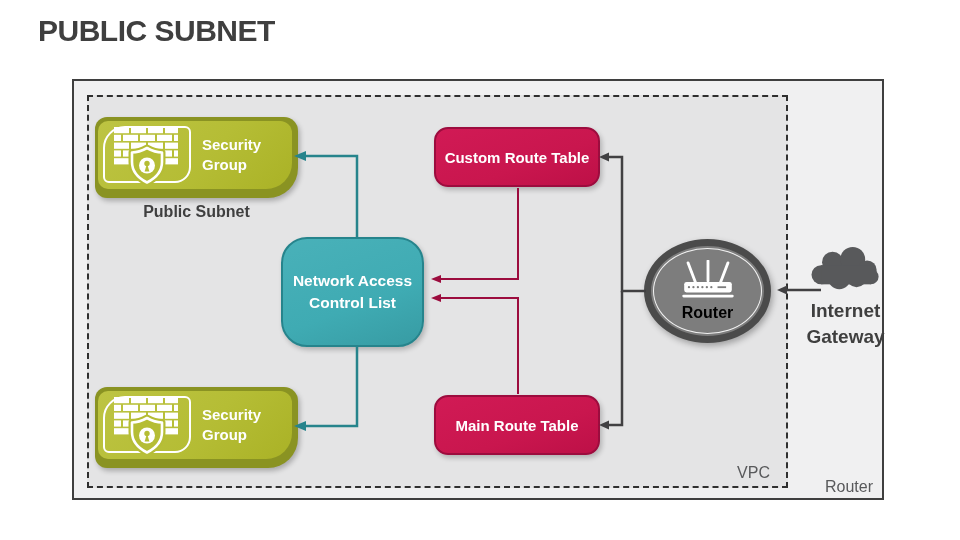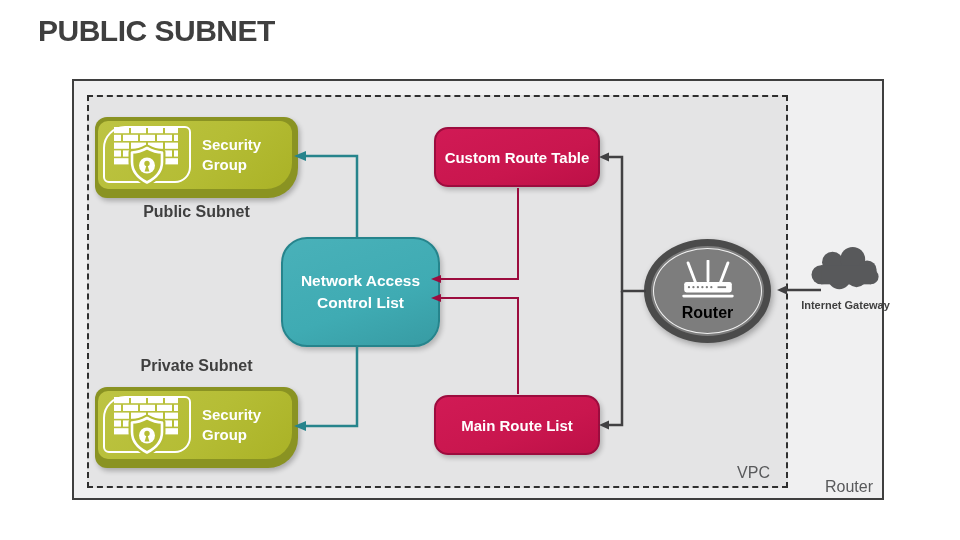--- a/index.html
+++ b/index.html
@@ -42,21 +42,21 @@
     background:linear-gradient(135deg,#bdc442,var(--lime,#b5bd35) 55%,#aab226);
     border-radius:10px 12px 26px 10px;}
   .sg-frame{position:absolute; left:5px; top:5px; width:88px; height:57px;
     border:2px solid #fff; border-radius:22px 6px 16px 6px;
     display:flex; align-items:center; justify-content:center;}
   .sg-label{position:absolute; left:104px; top:0; bottom:0; width:86px;
     display:flex; align-items:center; color:#fff; font-size:15px; font-weight:bold; line-height:1.35;}
   .sg-caption{position:absolute; width:203px; text-align:center; z-index:2;
     font-size:16px; font-weight:bold; color:var(--text-dark,#3f3f3f);}
 
-  .nacl{position:absolute; left:281px; top:237px; width:159px; height:110px; z-index:2;
+  .nacl{position:absolute; left:281px; top:237px; width:143px; height:110px; z-index:2;
     background:linear-gradient(160deg,#49b1b9,var(--teal,#3fabb3) 60%,#379ba3);
     border:2.5px solid var(--teal-dark,#26848c); border-radius:26px;
     display:flex; align-items:center; justify-content:center; text-align:center;
     color:#fff; font-size:15.5px; font-weight:bold; line-height:1.45;
     box-shadow:2px 3px 5px rgba(0,0,0,.22);}
   .nacl span{display:block; width:124px;}
 
   .rt{position:absolute; left:434px; width:166px; height:60px; z-index:2;
     background:linear-gradient(160deg,#d11a55,var(--crimson,#c9164e) 60%,#bd1047);
     border:2.5px solid var(--crimson-dark,#9c0c3e); border-radius:14px;
@@ -67,21 +67,21 @@
   .rt-main{top:395px;}
 
   .router{position:absolute; left:644px; top:239px; width:127px; height:104px; z-index:2;
     background:var(--node-gray,#7d7d7d); border:7px solid var(--node-gray-dark,#4b4b4b);
     border-radius:50%; box-shadow:2px 3px 6px rgba(0,0,0,.3);}
   .router-ring{position:absolute; inset:2px; border:1.5px solid rgba(255,255,255,.9); border-radius:50%;
     display:flex; flex-direction:column; align-items:center; justify-content:center; gap:1px;}
   .router-label{color:#000000; font-size:16px; font-weight:600; margin-top:-1px;}
 
   .igw{position:absolute; left:798px; top:246px; width:95px; z-index:2; text-align:center;}
-  .igw-label{margin-top:2px; font-size:11px; font-weight:bold; line-height:1.35; color:var(--text-dark,#3f3f3f);}
+  .igw-label{margin-top:2px; font-size:19px; font-weight:bold; line-height:1.35; color:var(--text-dark,#3f3f3f);}
 </style>
 </head>
 <body>
 
 <div class="stage">
 
   <div class="page-title">PUBLIC SUBNET</div>
 
   <div class="region-box">
     <div class="vpc-box">
@@ -154,21 +154,20 @@
           <circle cx="37" cy="39.5" r="8" fill="#fff"></circle>
           <circle cx="37" cy="37.5" r="2.7" fill="var(--lime,#b5bd35)"></circle>
           <path d="M37 37.5 l-2.4 8 h4.8 z" fill="var(--lime,#b5bd35)"></path>
         </svg>
       </div>
       <div class="sg-label">Security Group</div>
     </div>
   </div>
   <div class="sg-caption" style="left:95px; top:203px;">Public Subnet</div>
 
-  <div class="sg-caption" style="left:95px; top:357px;">Private Subnet</div>
   <div class="sg" style="left:95px; top:387px;">
     <div class="sg-inner">
       <div class="sg-frame">
         <svg width="74" height="58" viewBox="0 0 74 58">
           <g fill="#fff">
             <rect x="4" y="1" width="15" height="6.2"></rect>
               <rect x="21" y="1" width="15" height="6.2"></rect>
               <rect x="38" y="1" width="15" height="6.2"></rect>
               <rect x="55" y="1" width="13" height="6.2"></rect>
             <rect x="4" y="8.8" width="7" height="6.2"></rect>
@@ -202,21 +201,21 @@
   </div>
 
   <div class="nacl">
     <span>Network Access Control List</span>
   </div>
 
   <div class="rt rt-custom">
     <span>Custom Route Table</span>
   </div>
   <div class="rt rt-main">
-    <span>Main Route List</span>
+    <span>Main Route Table</span>
   </div>
 
   <div class="router">
     <div class="router-ring">
       <span>
         <svg width="58" height="40" viewBox="0 0 60 42">
           <g stroke="#fff" stroke-width="3" stroke-linecap="round">
             <line x1="17" y1="24" x2="9" y2="3"></line>
             <line x1="30" y1="22" x2="30" y2="1"></line>
             <line x1="43" y1="24" x2="51" y2="3"></line>

